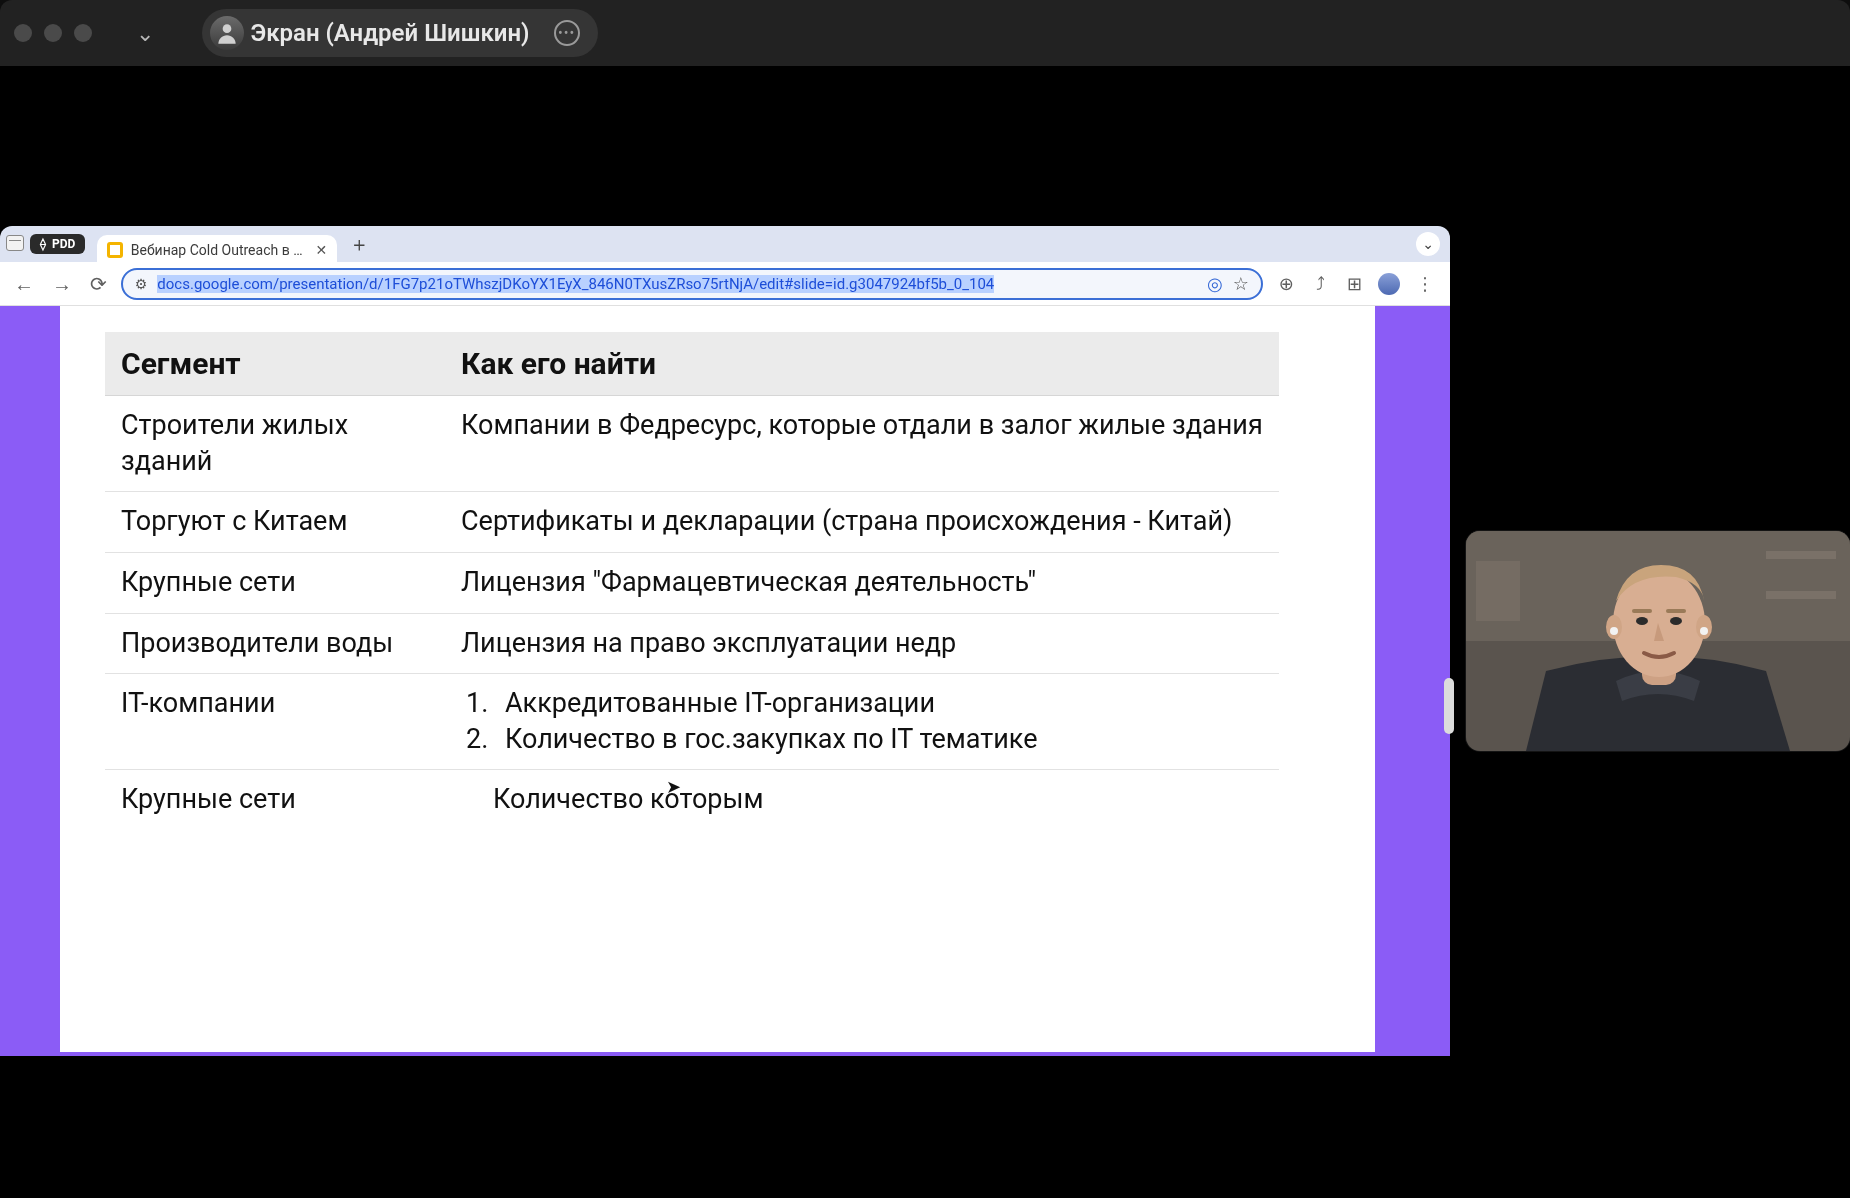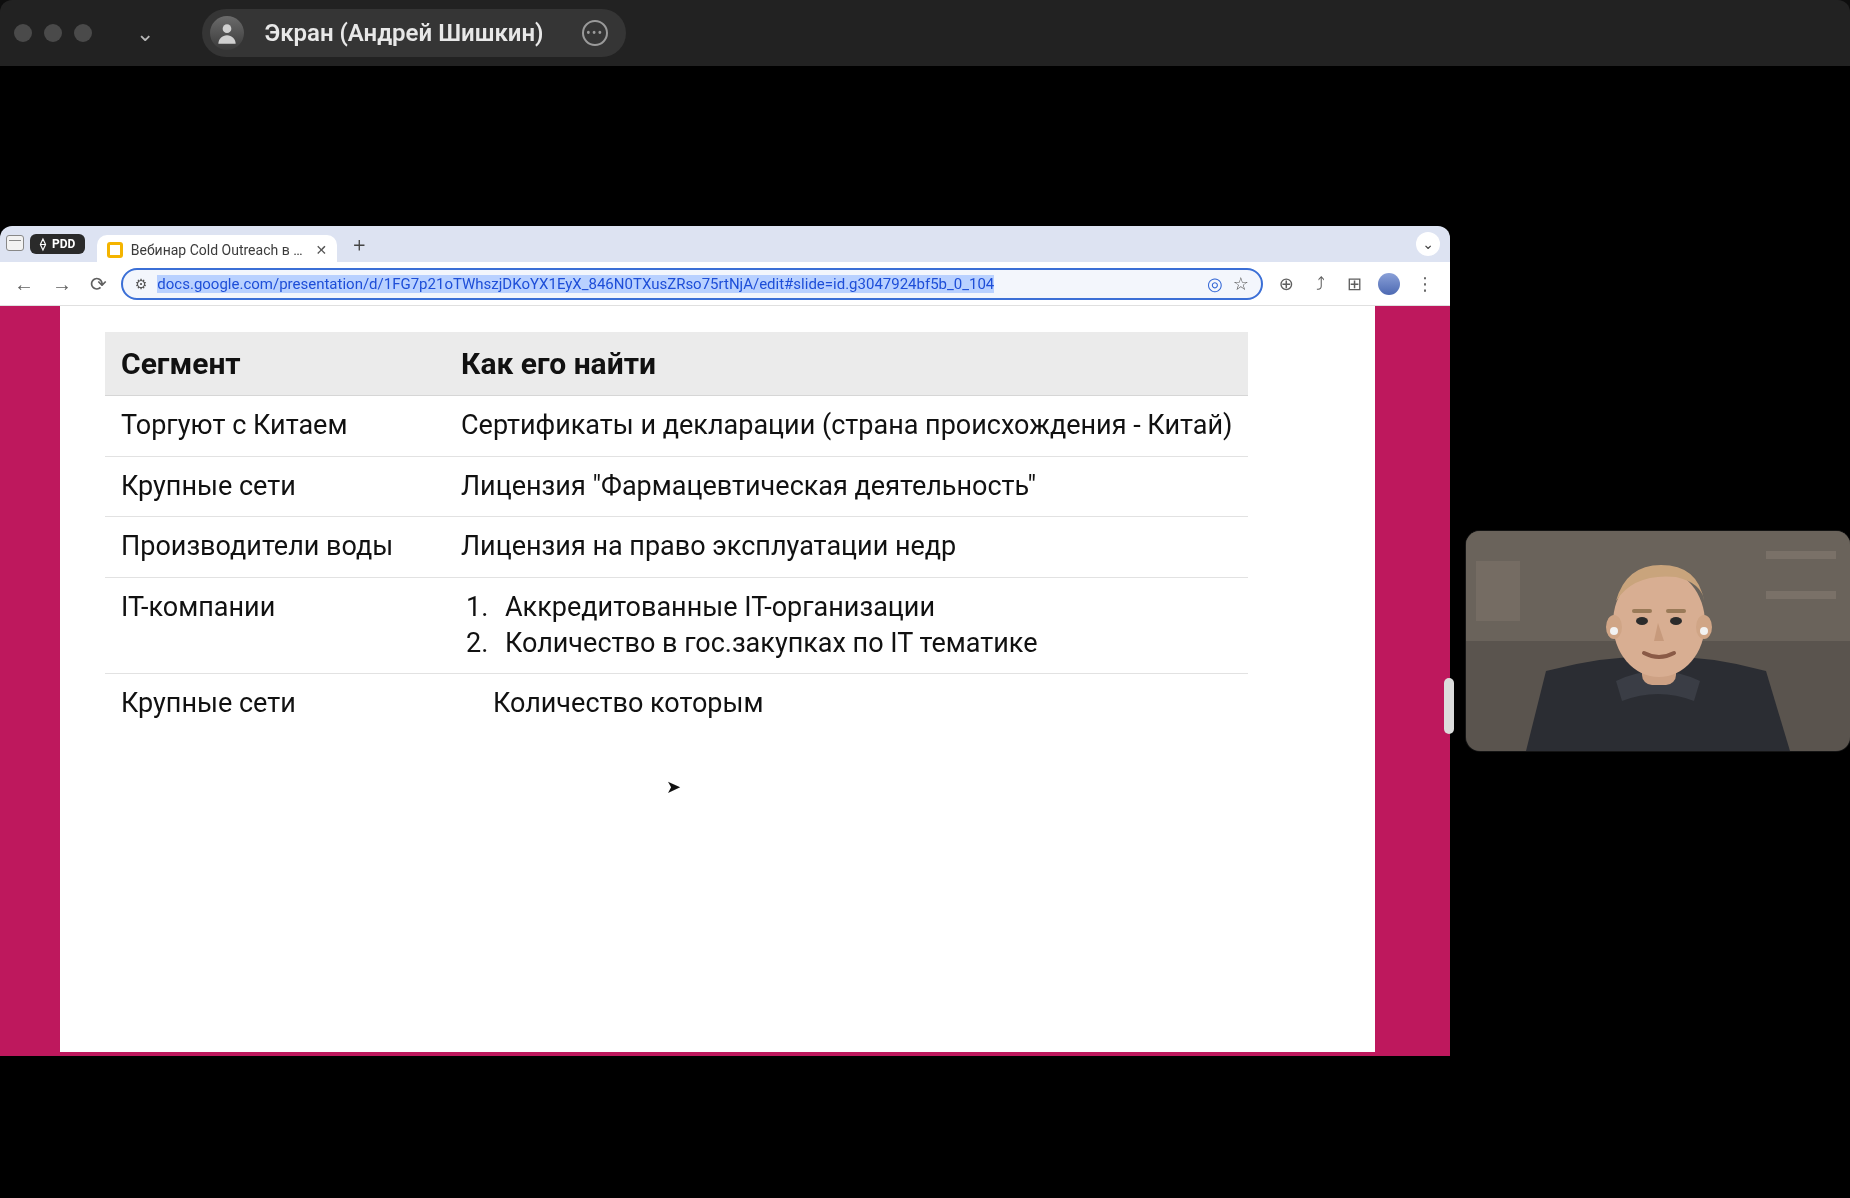--- a/index.html
+++ b/index.html
@@ -21,21 +21,21 @@
     border-top-right-radius: 12px;
   }
   .traffic-lights { display: flex; gap: 12px; margin-right: 44px; }
   .traffic-lights .dot {
     width: 18px; height: 18px; border-radius: 50%; background: #4a4a4a;
   }
   .chev-down {
     color:#b8b8b8; font-size:22px; margin-right: 48px;
   }
   .participant-chip {
-    display:flex; align-items:center; gap:20px;
+    display:flex; align-items:center; gap:6px;
     background:#353535; border-radius:30px;
     padding:6px 18px 6px 8px;
     height:48px;
   }
   .participant-chip .avatar{
     width:34px; height:34px; border-radius:50%;
     background:linear-gradient(180deg,#6b6b6b,#3a3a3a);
     display:flex;align-items:center;justify-content:center;
     overflow:hidden;
   }
@@ -119,21 +119,21 @@
     overflow:hidden;white-space:nowrap;
   }
   .addrbar .omnibox .site-icon{font-size:14px;color:#555;}
   .addrbar .omnibox .url{flex:1;overflow:hidden;color:#1d4ed8;}
   .addrbar .omnibox .url .selected{background:#b9d1ff;}
   .addrbar .rt-icon{color:#5f5f5f;font-size:18px;padding:0 6px;}
   .addrbar .profile-dot{width:22px;height:22px;border-radius:50%;background:linear-gradient(180deg,#8aa0d8,#4d69b2);}
 
   .viewport{
     position:absolute; left:0; top:80px; right:0; bottom:0;
-    background:#be185d;
+    background:#8b5cf6;
   }
   .slide{
     position:absolute; left:60px; top:0;
     width:1315px; height:746px;
     background:#fff;
   }
 
   .seg-table{
     position:absolute; left:45px; top:26px; right:10px;
     border-collapse:collapse;
@@ -248,20 +248,24 @@
 
         <table class="seg-table">
           <thead>
             <tr>
               <th>Сегмент</th>
               <th>Как его найти</th>
             </tr>
           </thead>
           <tbody>
             <tr>
+              <td class="col-seg">Строители жилых зданий</td>
+              <td>Компании в Федресурс, которые отдали в залог жилые здания</td>
+            </tr>
+            <tr>
               <td class="col-seg">Торгуют с Китаем</td>
               <td>Сертификаты и декларации (страна происхождения - Китай)</td>
             </tr>
             <tr>
               <td class="col-seg">Крупные сети</td>
               <td>Лицензия "Фармацевтическая деятельность"</td>
             </tr>
             <tr>
               <td class="col-seg">Производители воды</td>
               <td>Лицензия на право эксплуатации недр</td>

